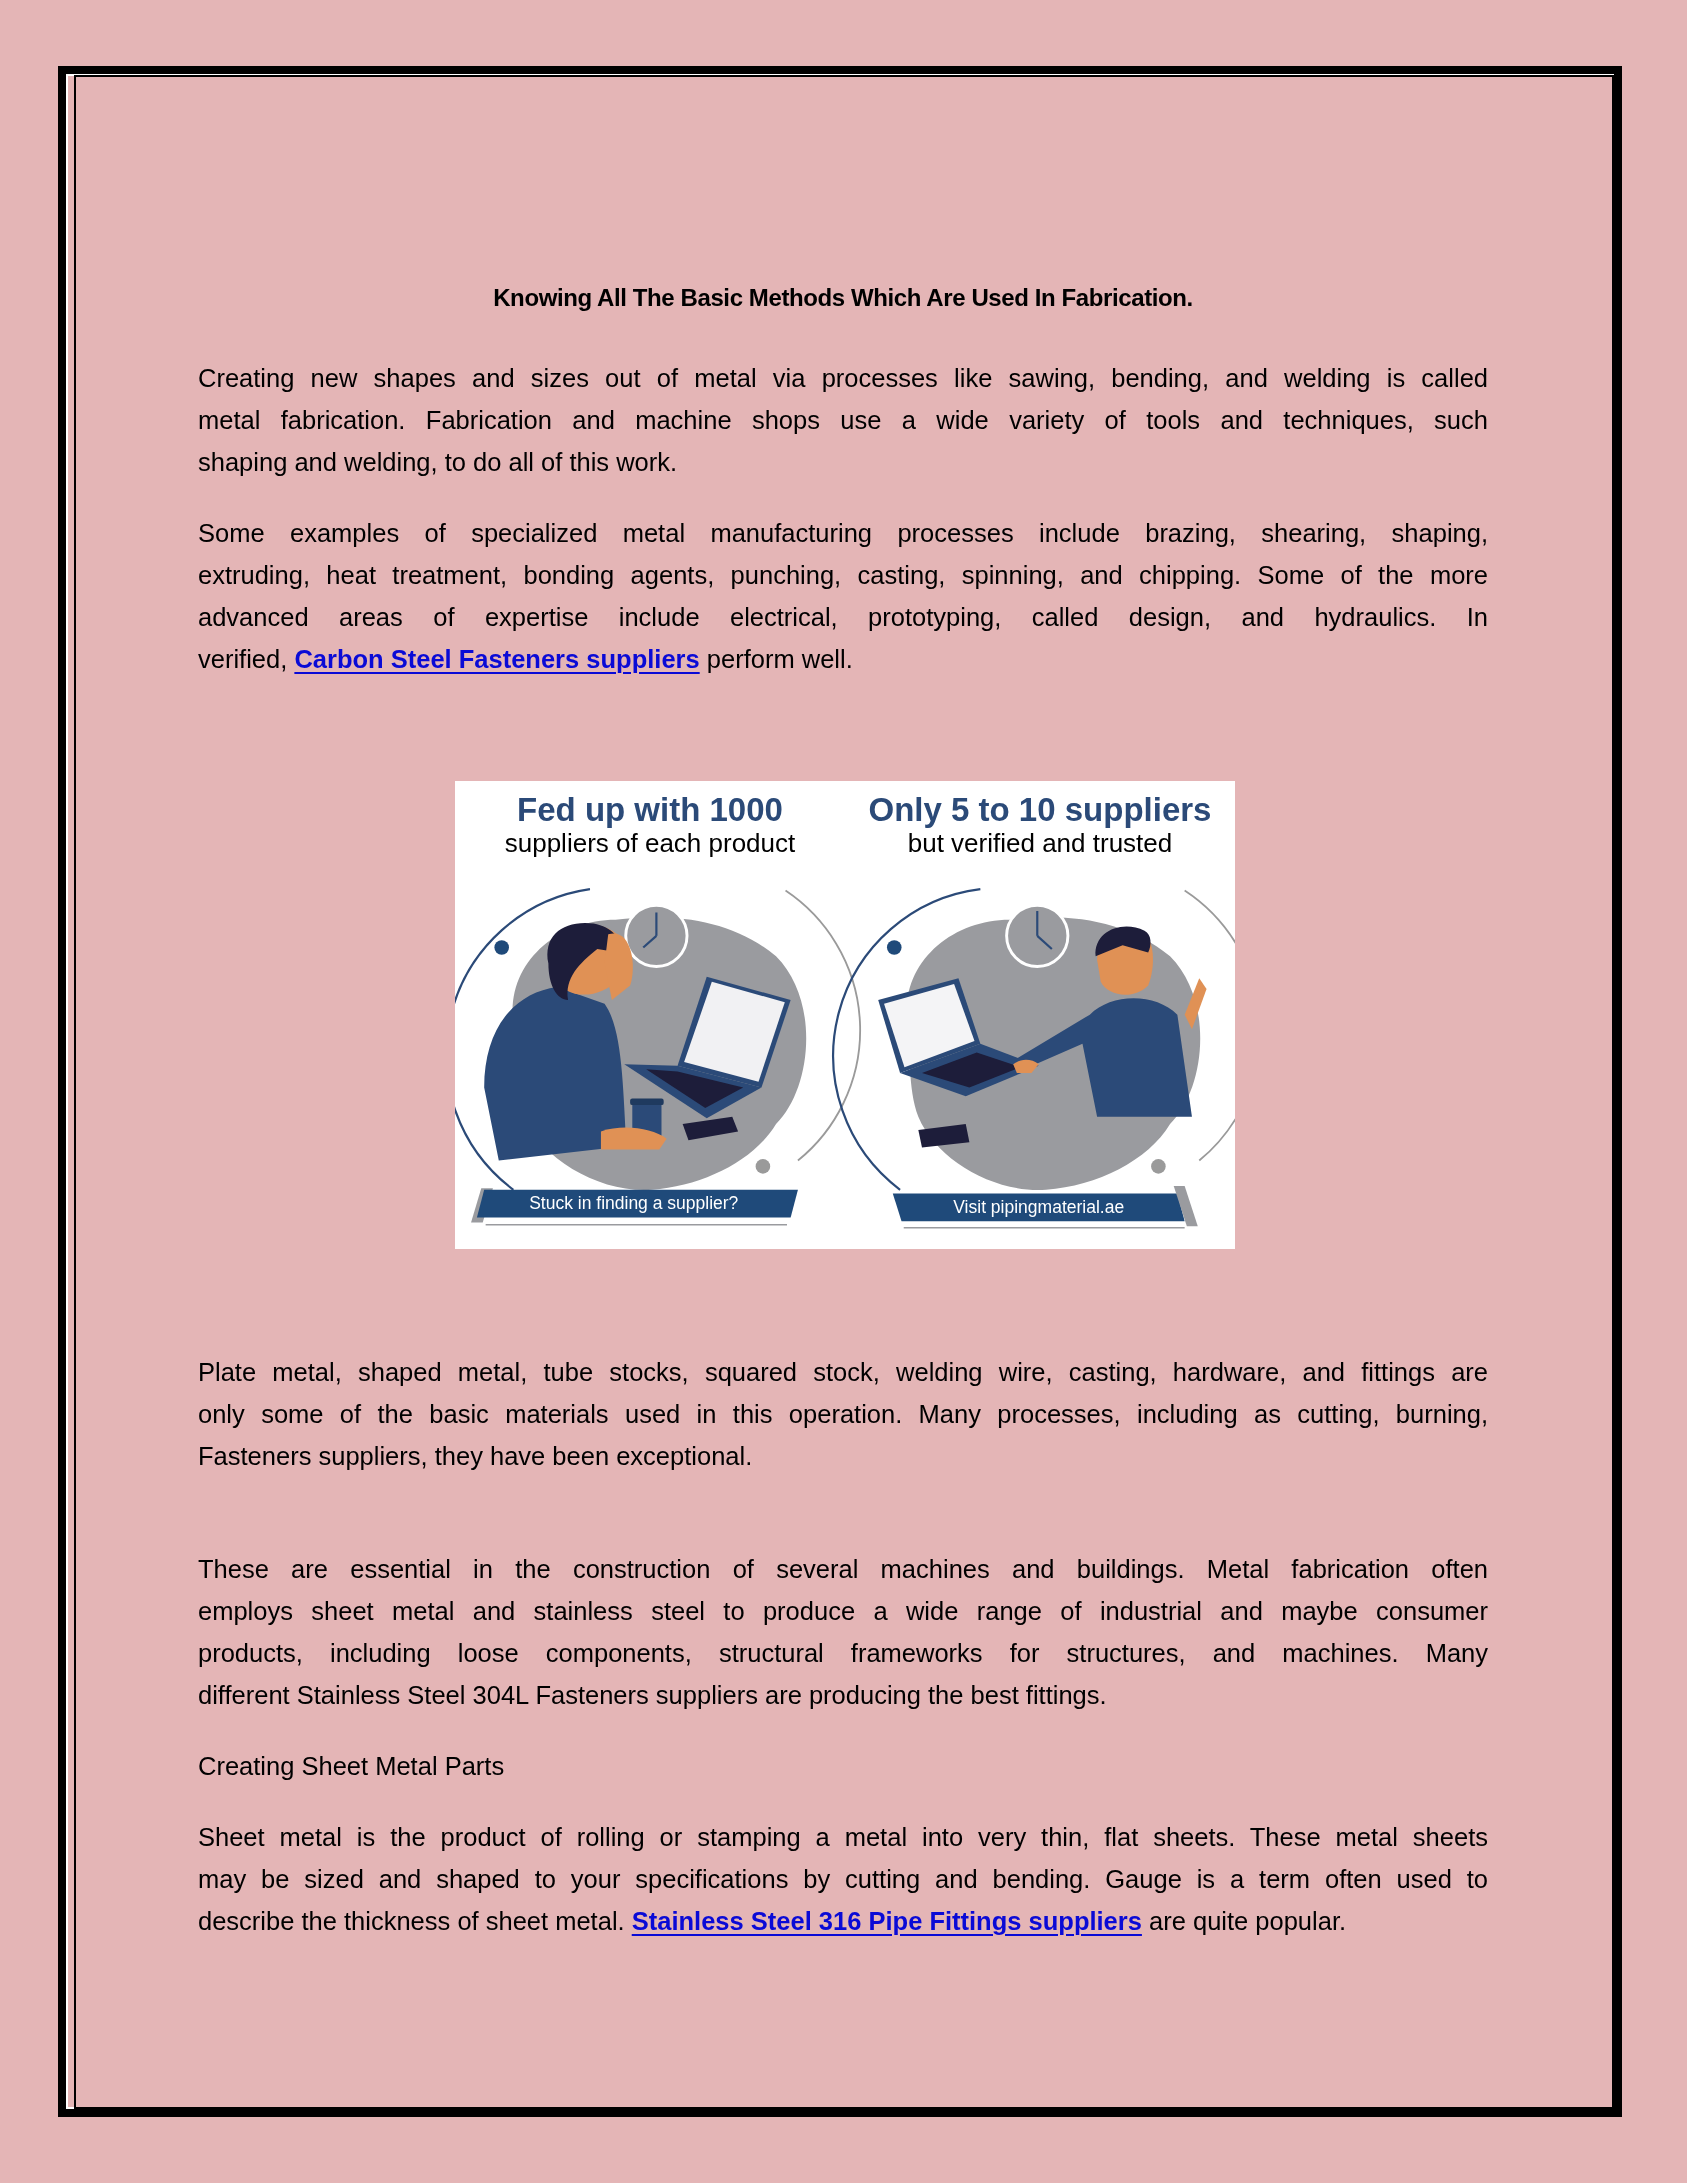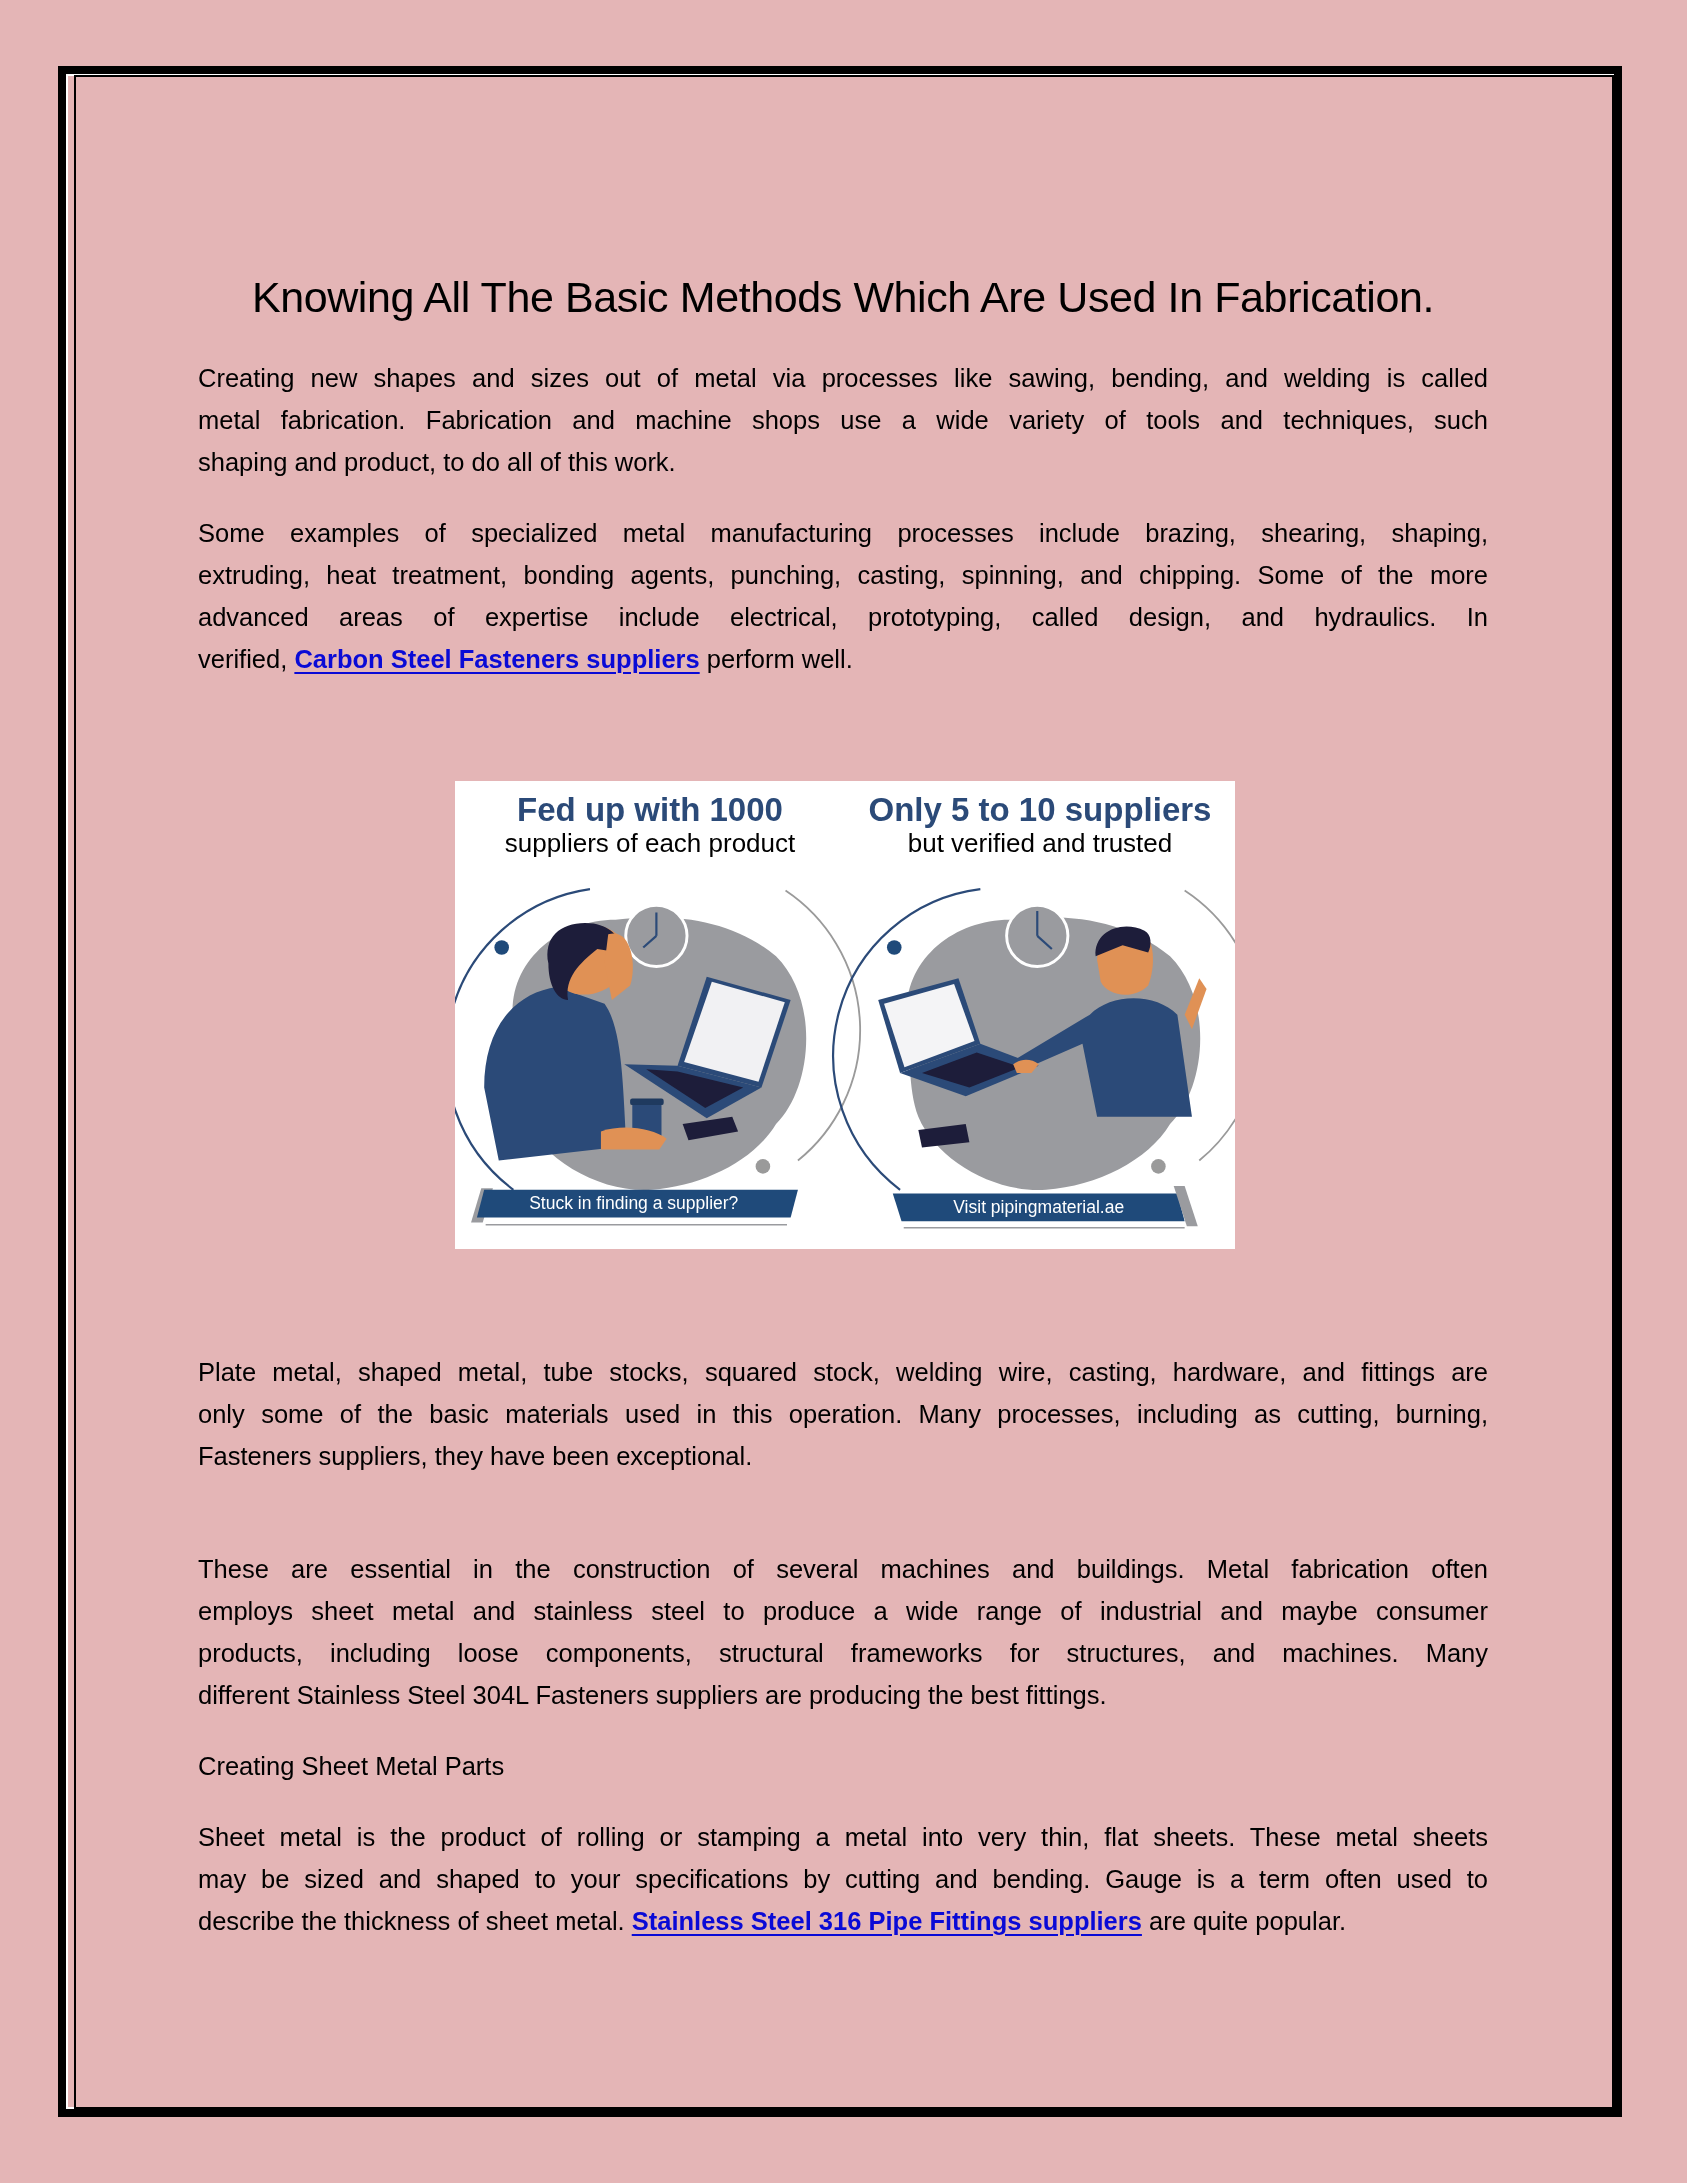--- a/index.html
+++ b/index.html
@@ -3,21 +3,21 @@
   <meta charset="utf-8">
   <style>
     * { box-sizing: border-box; margin: 0; padding: 0; }
     html, body { width: 1687px; height: 2183px; background: #e4b5b6; overflow: hidden; }
     body { position: relative; font-family: "Liberation Sans", sans-serif; color: #000; }
 
     .frame-outer { position: absolute; left: 58px; top: 66px; width: 1564px; height: 2051px; border: 8px solid #000; }
     .frame-inner { position: absolute; left: 74px; top: 75px; width: 1540px; height: 2034px; border: 2.2px solid #000; }
     .frame-gap { position: absolute; left: 66px; top: 74px; width: 1548px; height: 2035px; border: 2.2px solid #fff; }
 
-    .title { position: absolute; left: 198px; width: 1290px; top: 274px; text-align: center; font-weight: normal; font-size: 43px; line-height: 47px; letter-spacing: -0.4px; }
+    .title { position: absolute; left: 198px; width: 1290px; top: 274px; text-align: center; font-weight: bold; font-size: 24px; line-height: 47px; letter-spacing: -0.4px; }
 
     .para { position: absolute; left: 198px; width: 1290px; font-size: 25.5px; }
     .line { display: block; height: 42px; line-height: 42px; white-space: nowrap; }
     .line.j { text-align: justify; text-align-last: justify; white-space: normal; overflow: hidden; }
     .line.l { text-align: left; }
     a.link { color: #0a0ad6; font-weight: bold; text-decoration: underline; text-decoration-thickness: 2.2px; text-underline-offset: 3.6px; }
 
     .figure { position: absolute; left: 455px; top: 781px; width: 780px; height: 468px; background: #fff; overflow: hidden; }
     .fig-h { position: absolute; top: 10.2px; font-weight: bold; color: #2b4a78; font-size: 33px; text-align: center; white-space: nowrap; }
     .fig-s { position: absolute; top: 47px; color: #000000; font-size: 26px; text-align: center; white-space: nowrap; }
@@ -28,21 +28,21 @@
 
 <div class="frame-outer"></div>
 <div class="frame-gap"></div>
 <div class="frame-inner"></div>
 
 <h1 class="title">Knowing All The Basic Methods Which Are Used In Fabrication.</h1>
 
 <div class="para" style="top:357px;">
   <span class="line j">Creating new shapes and sizes out of metal via processes like sawing, bending, and welding is called</span>
   <span class="line j">metal fabrication. Fabrication and machine shops use a wide variety of tools and techniques, such</span>
-  <span class="line l">shaping and product, to do all of this work.</span>
+  <span class="line l">shaping and welding, to do all of this work.</span>
 </div>
 
 <div class="para" style="top:512px;">
   <span class="line j">Some examples of specialized metal manufacturing processes include brazing, shearing, shaping,</span>
   <span class="line j">extruding, heat treatment, bonding agents, punching, casting, spinning, and chipping. Some of the more</span>
   <span class="line j">advanced areas of expertise include electrical, prototyping, called design, and hydraulics. In</span>
   <span class="line l"><span style="white-space:pre;">verified, </span><a class="link" href="#">Carbon Steel Fasteners suppliers</a><span style="white-space:pre;"> perform well.</span></span>
 </div>
 
 <div class="figure">

